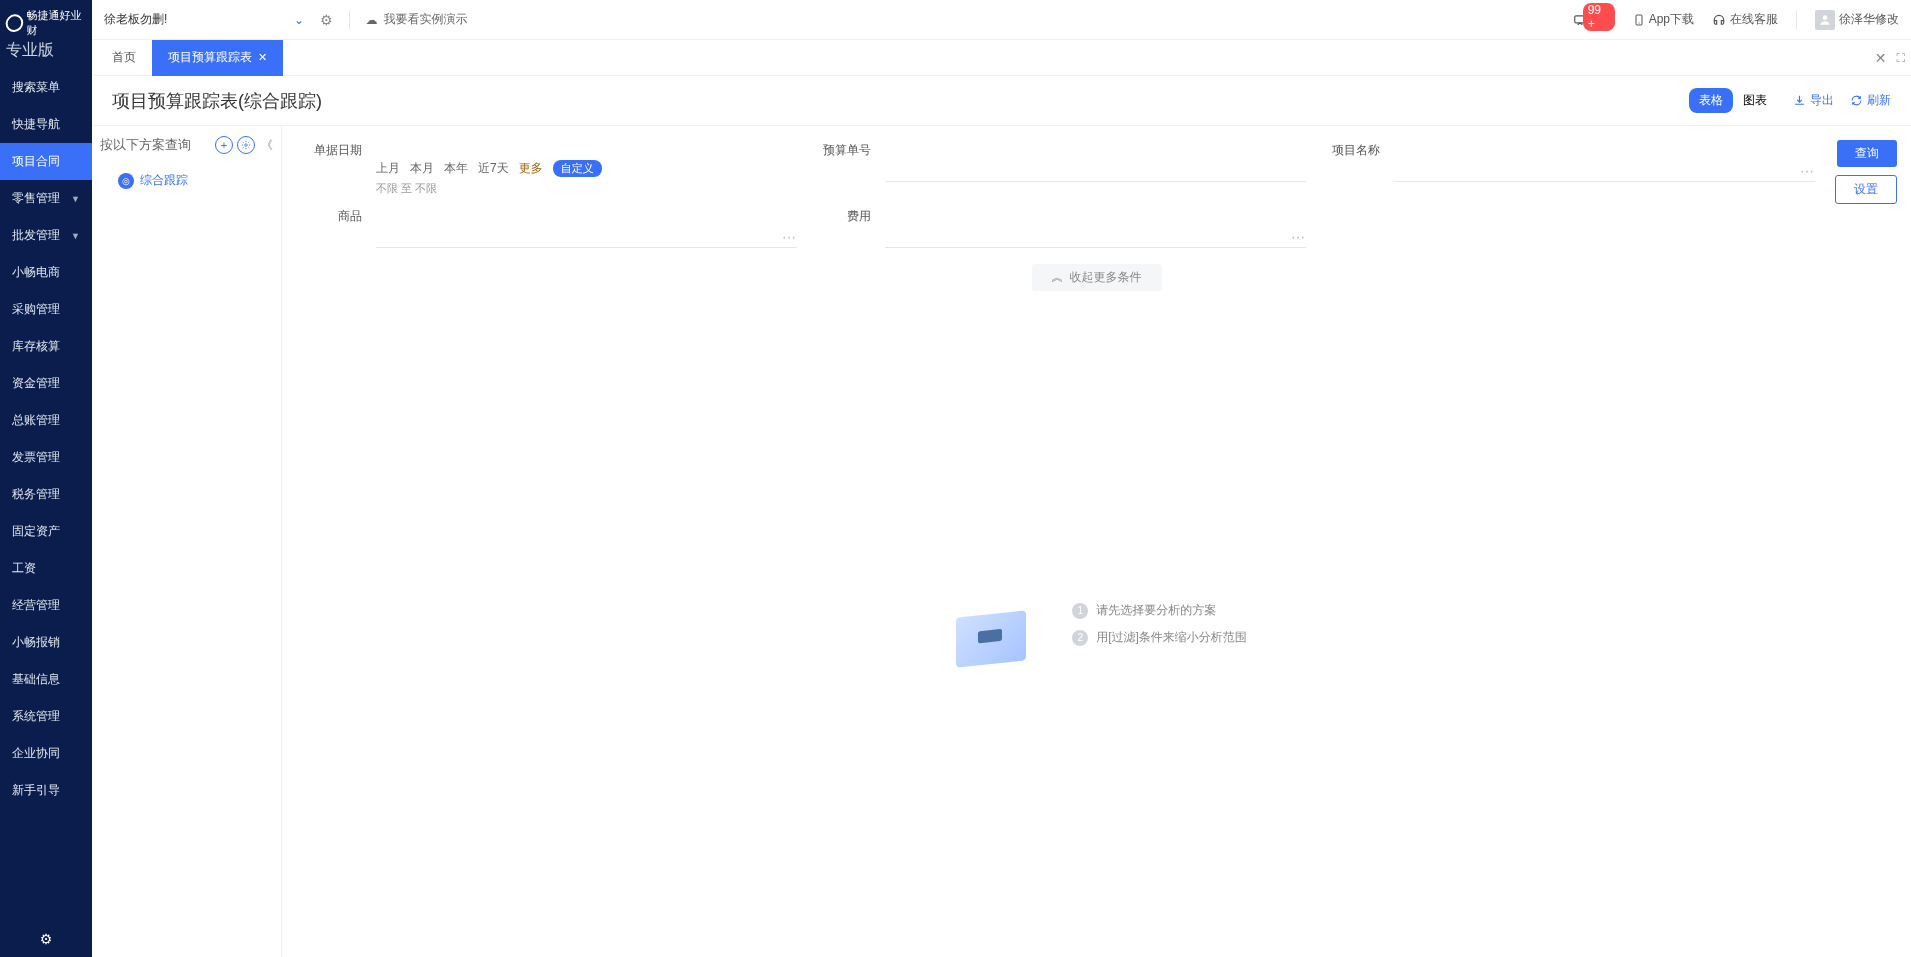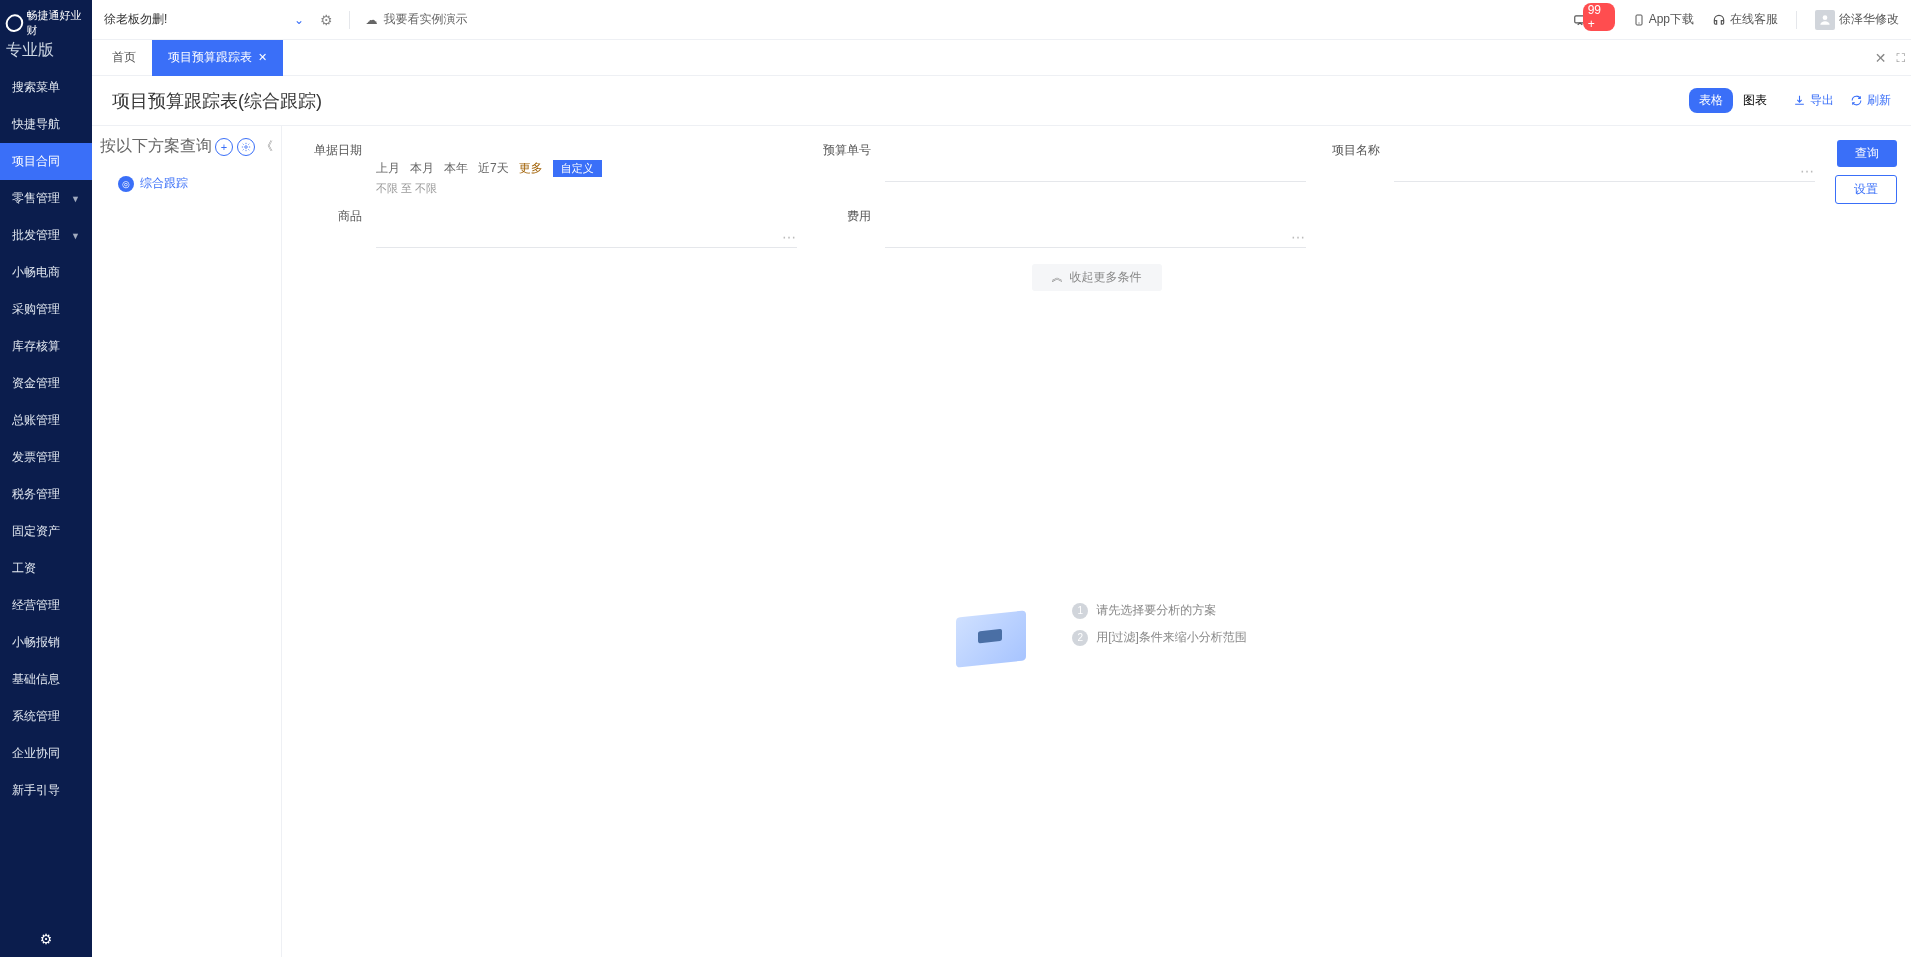--- a/index.html
+++ b/index.html
@@ -50,36 +50,36 @@
 .seg-btn { padding: 4px 10px; cursor: pointer; color: #000000; }
 .seg-btn.active { background: #3a6ff8; color: #fff; border-radius: 8px; }
 .link-act { display: flex; align-items: center; gap: 4px; color: #3a6ff8; cursor: pointer; }
 
 
 .content { flex: 1; display: flex; border-top: 1px solid #eef0f4; min-height: 0; }
 
 
 .left-panel { width: 190px; border-right: 1px solid #eef0f4; flex-shrink: 0; padding: 10px 8px; position: relative; }
 .lp-head { display: flex; align-items: center; justify-content: space-between; margin-bottom: 14px; }
-.lp-title { color: #666; font-size: 16px; }
+.lp-title { color: #666; font-size: 13px; }
 .lp-icons { display: flex; align-items: center; gap: 4px; }
 .circ-btn { width: 18px; height: 18px; border: 1px solid #3a6ff8; border-radius: 50%; display: flex; align-items: center; justify-content: center; color: #3a6ff8; font-size: 11px; cursor: pointer; }
 .collapse-btn { color: #888; font-size: 12px; cursor: pointer; margin-left: 2px; }
 .plan-item { display: flex; align-items: center; gap: 6px; padding: 4px 18px; color: #3a6ff8; cursor: pointer; }
 .plan-icon { width: 16px; height: 16px; border-radius: 50%; background: #3a6ff8; color: #fff; display: flex; align-items: center; justify-content: center; font-size: 9px; }
 
 
 .filter-area { flex: 1; display: flex; flex-direction: column; min-width: 0; }
 .filter-grid { display: grid; grid-template-columns: 60px 1fr 60px 1fr 60px 1fr; gap: 10px 14px; padding: 14px 20px 10px; align-items: start; }
 .flabel { text-align: right; color: #555; padding-top: 2px; }
 .fval { display: flex; flex-direction: column; gap: 2px; margin-top: 20px; }
 .date-opts { display: flex; align-items: center; gap: 10px; }
 .date-opt { color: #666; cursor: pointer; }
 .date-opt.more { color: #a16207; }
-.date-custom { background: #3a6ff8; color: #fff; padding: 1px 8px; border-radius: 0; font-size: 11px; cursor: pointer; }
+.date-custom { background: #3a6ff8; color: #fff; padding: 1px 8px; border-radius: 8px; font-size: 11px; cursor: pointer; }
 .date-range { color: #999; font-size: 11px; margin-top: 2px; }
 .input-line { border-bottom: 1px solid #e5e7eb; height: 22px; display: flex; align-items: center; justify-content: flex-end; color: #bbb; cursor: pointer; }
 .input-line .dots { letter-spacing: 1px; font-size: 14px; }
 
 .btn-col { display: flex; flex-direction: column; gap: 8px; padding: 14px 14px 0 0; align-items: flex-end; }
 .btn { padding: 5px 18px; border-radius: 3px; text-align: center; cursor: pointer; font-size: 12px; }
 .btn.primary { background: #3a6ff8; color: #fff; }
 .btn.ghost { border: 1px solid #3a6ff8; color: #3a6ff8; background: #fff; }
 
 .filter-row-wrap { display: flex; }

